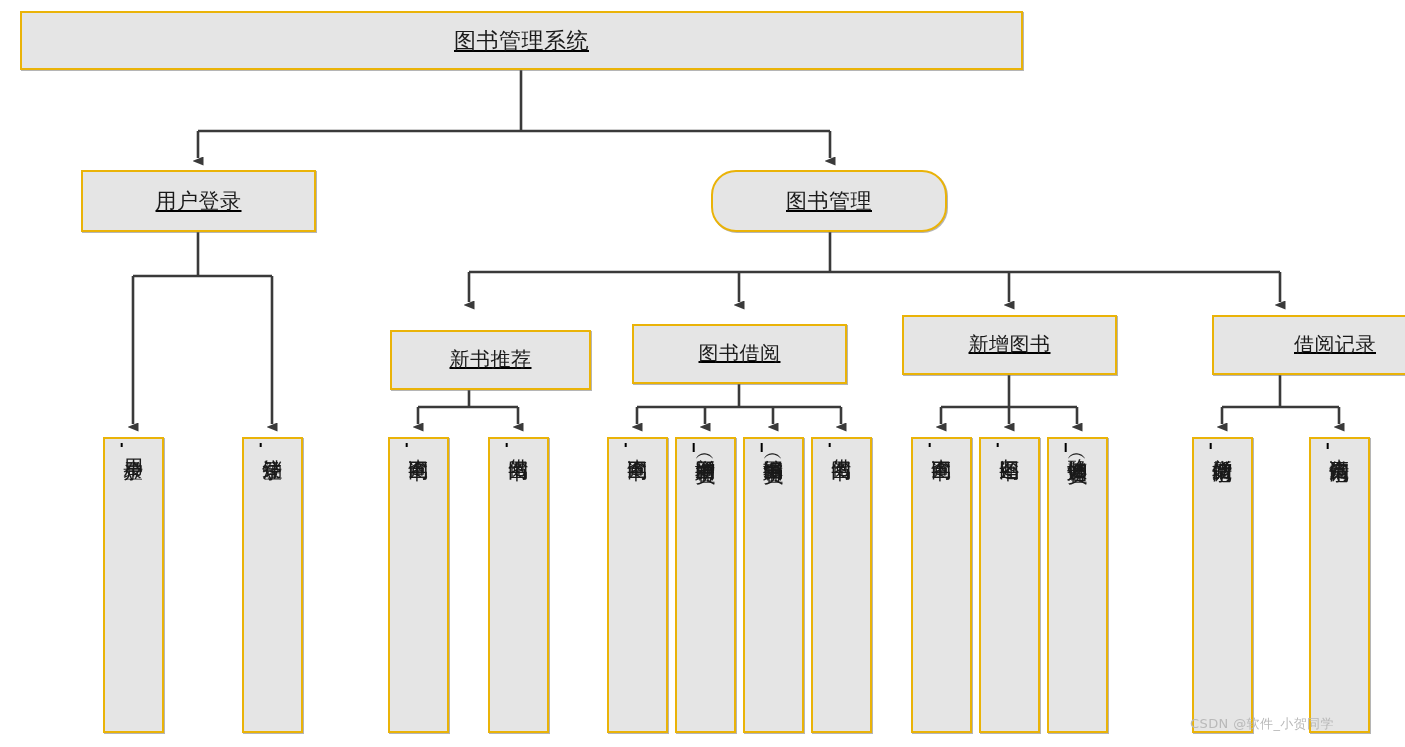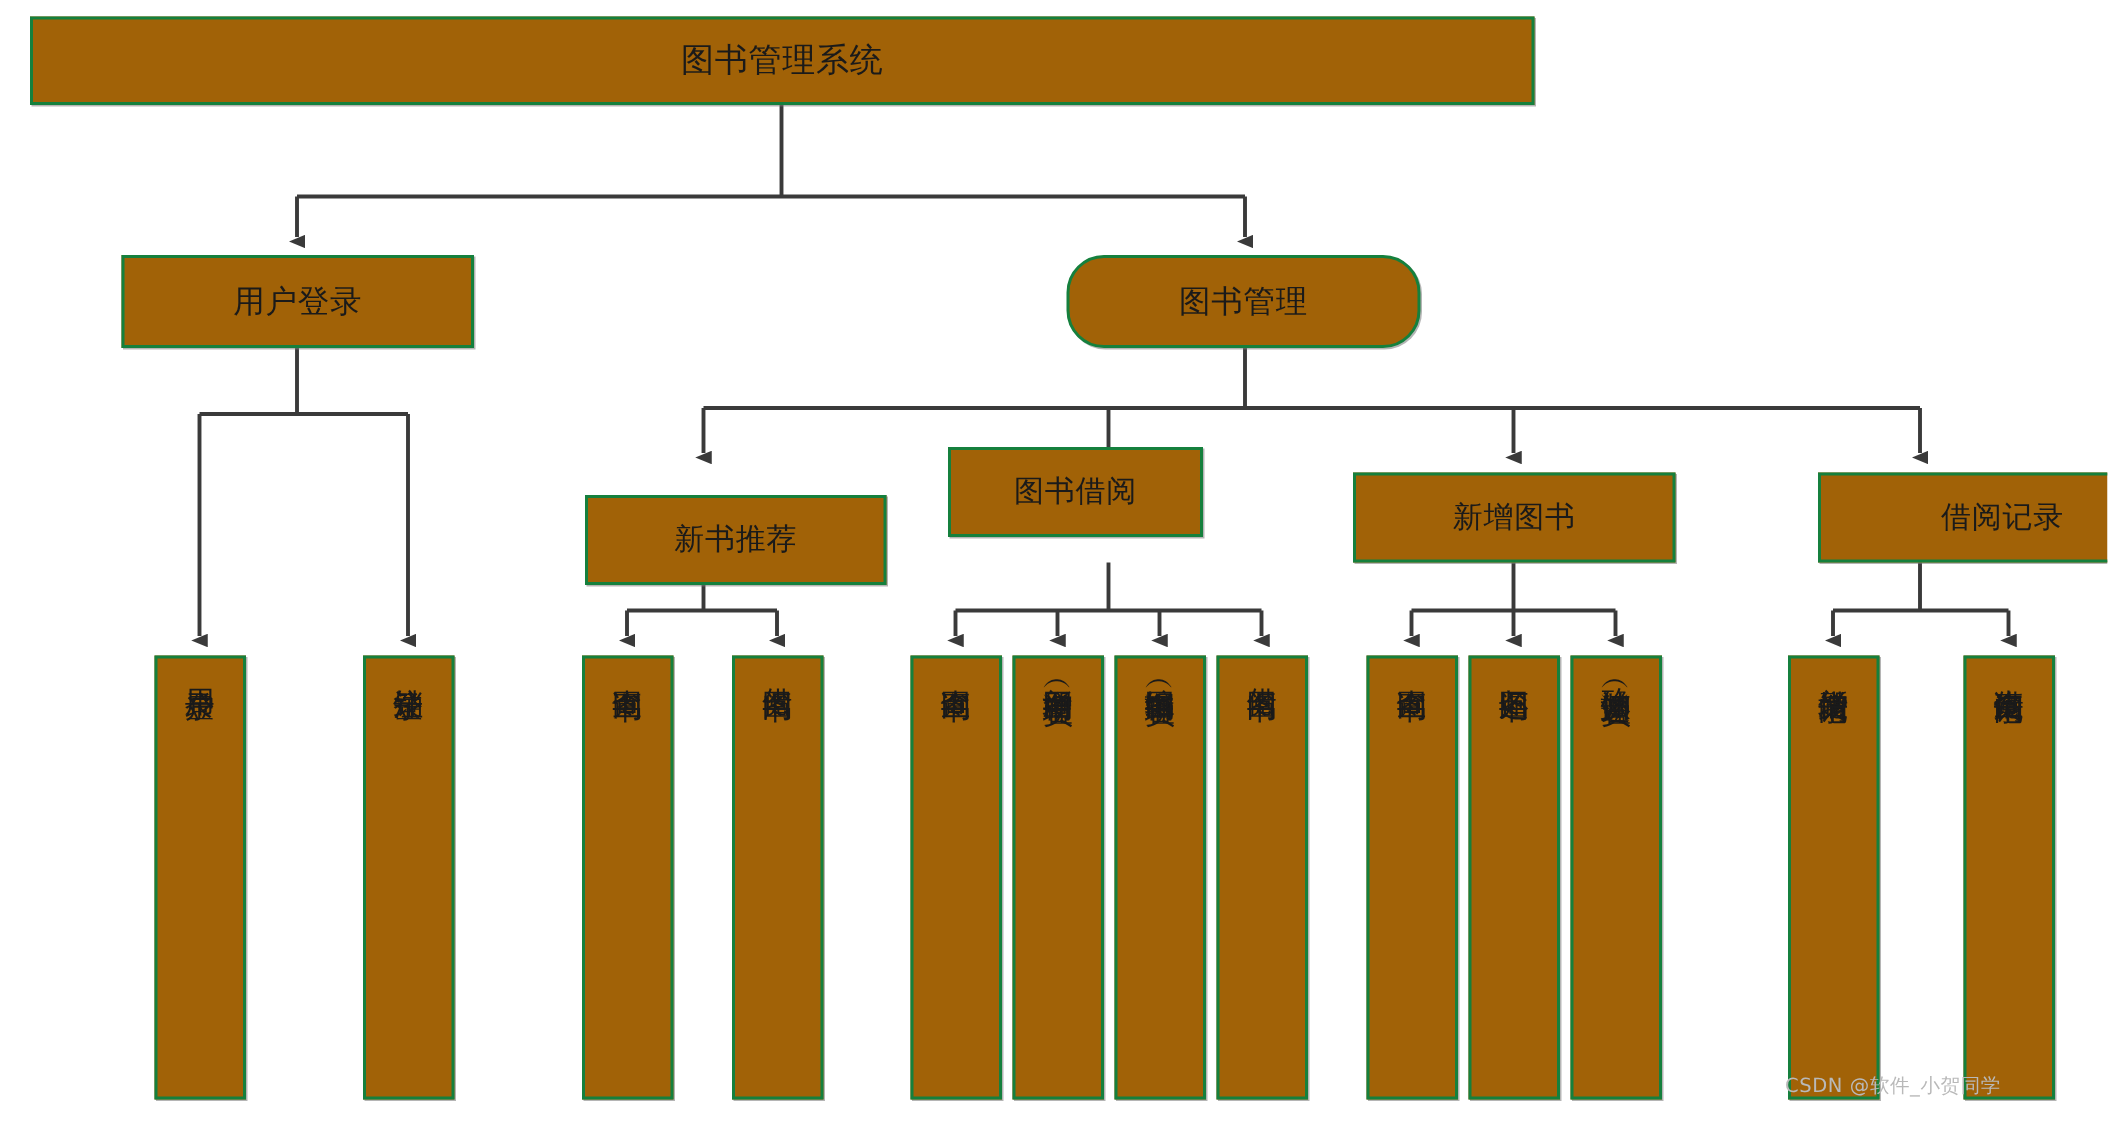--- a/index.html
+++ b/index.html
@@ -22,26 +22,27 @@
     position: absolute;
     left: 0;
     top: 0;
     width: 1405px;
     height: 747px;
     pointer-events: none;
   }
   .node {
     position: absolute;
     box-sizing: border-box;
-    background: #a16207;
-    border: 2px solid #15803d;
+    background: #e5e5e5;
+    border: 2px solid #eab308;
     display: flex;
     align-items: center;
     justify-content: center;
     box-shadow: 1px 1px 0 rgba(120,120,120,0.55);
+    text-decoration: underline;
   }
   .node-label {
     color: #1a1a1a;
     font-size: 21px;
     line-height: 1.18;
     letter-spacing: 0.5px;
     white-space: nowrap;
     text-align: center;
   }
   .node.root .node-label { font-size: 22px; }
@@ -134,21 +135,21 @@
   <div class="node level2" style="left:81px; top:170px; width:235px; height:62px;">
     <span class="node-label">用户登录</span>
   </div>
   <div class="node level2" style="left:711px; top:170px; width:236px; height:62px;border-radius:25px;">
     <span class="node-label">图书管理</span>
   </div>
 
   <div class="node level3" style="left:362px; top:330px; width:201px; height:60px;margin-left:28px;">
     <span class="node-label">新书推荐</span>
   </div>
-  <div class="node level3" style="left:632px; top:298px; width:170px; height:60px;">
+  <div class="node level3" style="left:632px; top:324px; width:215px; height:60px;">
     <span class="node-label">图书借阅</span>
   </div>
   <div class="node level3" style="left:902px; top:315px; width:215px; height:60px;">
     <span class="node-label">新增图书</span>
   </div>
   <div class="node level3" style="left:1212px; top:315px; width:246px; height:60px;">
     <span class="node-label">借阅记录</span>
   </div>
 
   <div class="node leaf" style="left:103px; top:437px; width:61px; height:296px;">

